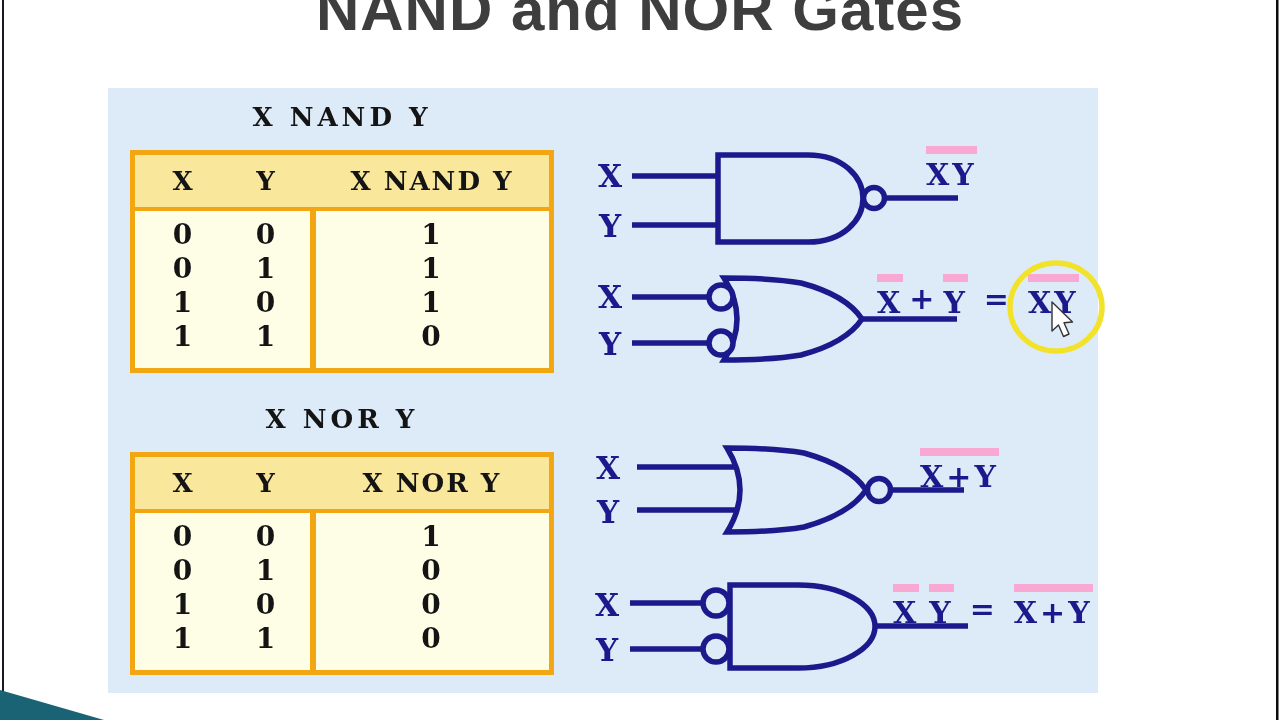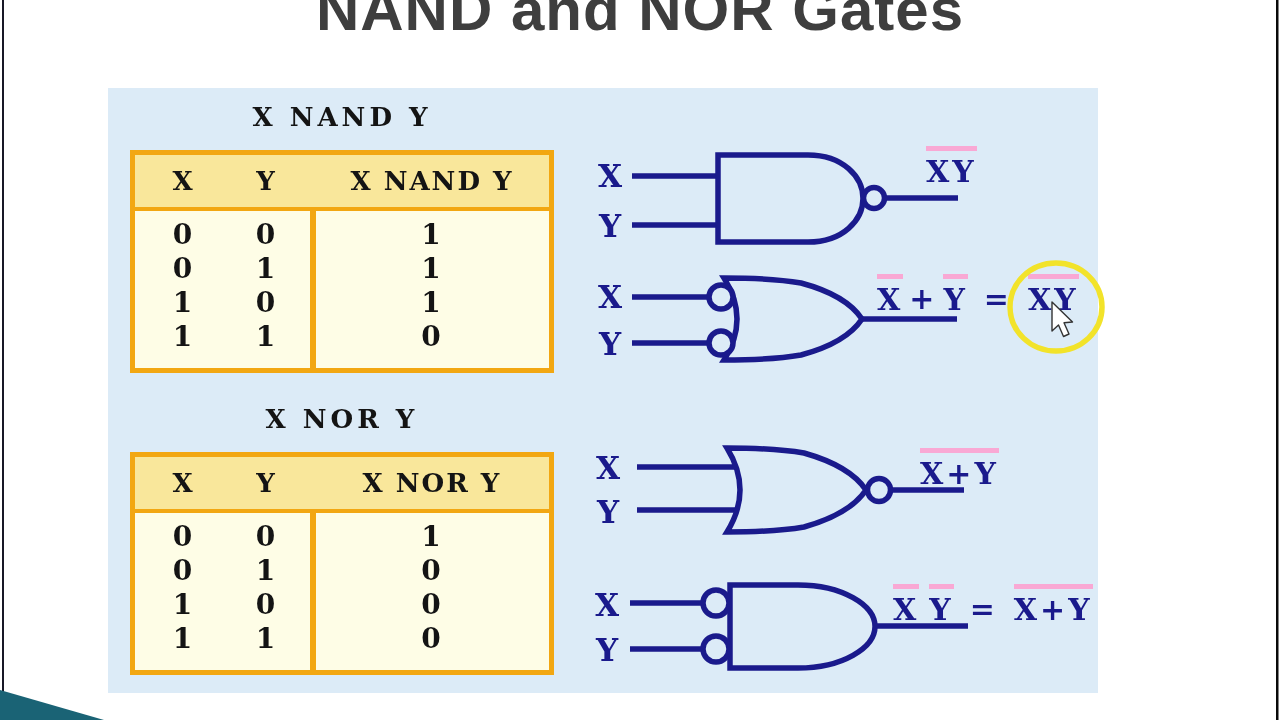--- a/index.html
+++ b/index.html
@@ -35,21 +35,21 @@
   .tdivider{position:absolute;left:175px;top:0;bottom:0;width:6px;background:#f2a712;}
 
   
   .glabel{position:absolute;transform:translate(-50%,-50%);font-size:31px;font-weight:700;
     color:#1a1a8c;}
 
   
   .expr{position:absolute;display:flex;align-items:flex-start;font-size:30px;font-weight:700;
     color:#1a1a8c;letter-spacing:3px;}
   .expr .seg{padding-top:7px;display:inline-block;}
-  .expr .ov{padding-top:3px;border-top:5px solid #f9a8d4;display:inline-block;}
+  .expr .ov{padding-top:3px;border-top:8px solid #f9a8d4;display:inline-block;}
   .expr .op{margin:0 6px;}
   .expr .eq{margin:0 16px;}
   .expr .gap{margin-left:10px;}
   .e1{left:926px;top:146px;}
   .e2{left:877px;top:274px;}
   .e3{left:920px;top:448px;}
   .e4{left:893px;top:584px;}
 
   .overlay{position:absolute;inset:0;pointer-events:none;}
 </style>

